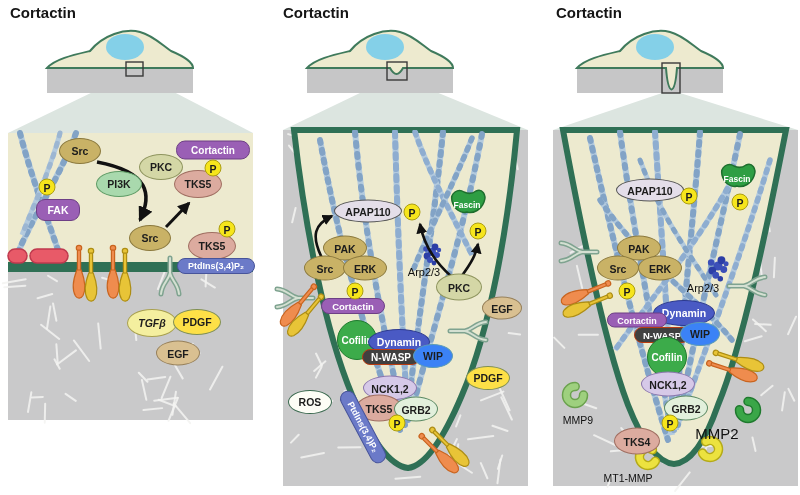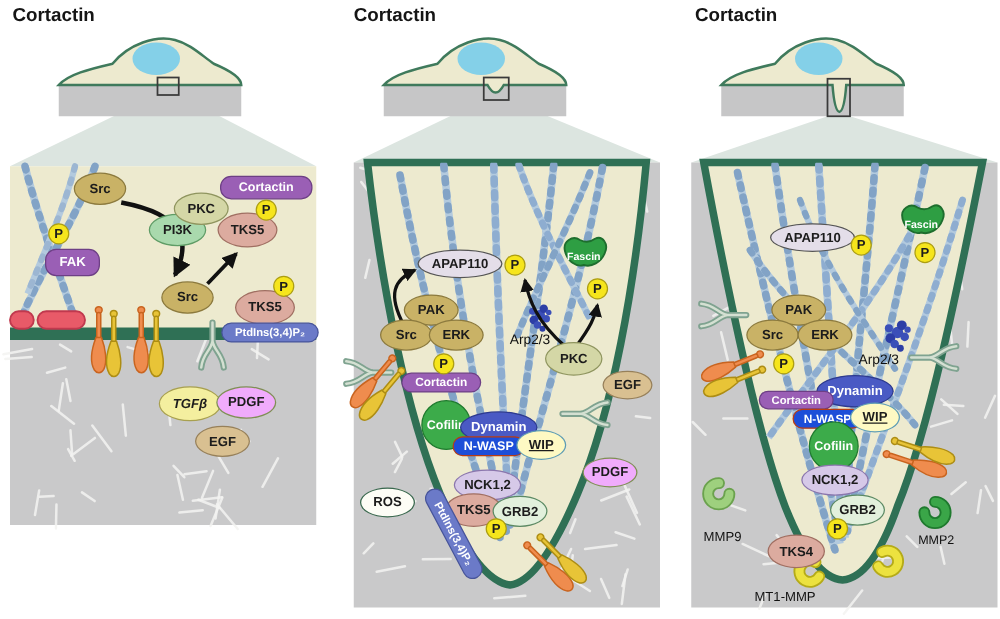--- a/index.html
+++ b/index.html
@@ -12,29 +12,29 @@
        font:bold 10.5px "Liberation Sans",sans-serif;color:#1c1c1c;z-index:3;}
   .ellipse{border-radius:50%;}
   .pill{border-radius:9px;}
   .tan{background:#c9b266;border:1.5px solid #8c7a3e;}
   .sage{background:#d4d7a6;border:1.5px solid #8f955f;}
   .mint{background:#a9d9ad;border:1.5px solid #5f9c66;}
   .rose{background:#dcab9f;border:1.5px solid #a06f62;}
   .purple{background:#9a5fb5;border:1.5px solid #6d3f85;color:#fff;}
   .blue{background:#4a5ac4;border:1.5px solid #2d3a8f;color:#fff;}
   .slateblue{background:#6b7ac8;border:1.5px solid #47549a;color:#fff;font-size:9px;}
-  .orangebx{background:#1d4ed8;border:1.5px solid #b93c12;color:#fff;}
-  .cyan{background:#fef9c3;border:1.5px solid #5d9cb5;text-decoration:underline;}
+  .orangebx{background:#404040;border:1.5px solid #b93c12;color:#fff;}
+  .cyan{background:#3b82f6;border:1.5px solid #5d9cb5;}
   .lav{background:#d6c9e8;border:1.5px solid #8b76ad;}
   .palegreen{background:#e2f0dc;border:1.5px solid #5c8a64;}
   .lgray{background:#e4dee9;border:1.5px solid #555;}
   .green{background:#3cab4a;border:1.5px solid #1f7a2e;color:#fff;}
   .whitebx{background:#fdfdf6;border:1.5px solid #39684e;}
   .lyellow{background:#f4ef9f;border:1.5px solid #a8a050;font-style:italic;}
-  .lolive{background:#f0abfc;border:1.5px solid #7f8f55;}
+  .lolive{background:#fde047;border:1.5px solid #7f8f55;}
   .tan2{background:#d9c091;border:1.5px solid #97805a;}
   .p-circle{width:17px;height:17px;border-radius:50%;background:#f6e51c;
             border:1.3px solid #ac9e12;font-size:10.5px;z-index:4;}
   .lab{position:absolute;transform:translate(-50%,-50%);font:11px "Liberation Sans",sans-serif;
        color:#111;z-index:3;white-space:nowrap;text-align:center;}
   .beanlab{position:absolute;transform:translate(-50%,-50%);font:bold 8.5px "Liberation Sans",sans-serif;
        color:#fff;z-index:3;}
 </style>
 </head>
 <body>
@@ -394,21 +394,21 @@
   </g>
 </svg>
 
 <div class="title" style="left:10px;top:4px">Cortactin</div>
 <div class="title" style="left:283px;top:4px">Cortactin</div>
 <div class="title" style="left:556px;top:4px">Cortactin</div>
 
 <div class="mol ellipse tan" style="left:80px;top:151px;width:42px;height:26px">Src</div>
 <div class="mol p-circle" style="left:47px;top:187px">P</div>
 <div class="mol pill purple" style="left:58px;top:210px;width:44px;height:22px">FAK</div>
-<div class="mol ellipse mint" style="left:142px;top:184px;width:46px;height:26px">PI3K</div>
+<div class="mol ellipse mint" style="left:119px;top:184px;width:46px;height:26px">PI3K</div>
 <div class="mol ellipse sage" style="left:161px;top:167px;width:44px;height:26px">PKC</div>
 <div class="mol pill purple" style="left:213px;top:150px;width:74px;height:19px;font-size:10px">Cortactin</div>
 <div class="mol ellipse rose" style="left:198px;top:184px;width:48px;height:28px">TKS5</div>
 <div class="mol p-circle" style="left:213px;top:168px">P</div>
 <div class="mol ellipse tan" style="left:150px;top:238px;width:42px;height:26px">Src</div>
 <div class="mol ellipse rose" style="left:212px;top:246px;width:48px;height:28px">TKS5</div>
 <div class="mol p-circle" style="left:227px;top:229px">P</div>
 <div class="mol pill slateblue" style="left:216px;top:266px;width:78px;height:16px">PtdIns(3,4)P₂</div>
 <div class="mol ellipse lyellow" style="left:152px;top:323px;width:50px;height:28px">TGFβ</div>
 <div class="mol ellipse lolive" style="left:197px;top:322px;width:48px;height:26px">PDGF</div>
@@ -449,17 +449,17 @@
 <div class="lab" style="left:703px;top:288px">Arp2/3</div>
 <div class="mol ellipse blue" style="left:684px;top:313px;width:62px;height:26px">Dynamin</div>
 <div class="mol pill purple" style="left:637px;top:320px;width:60px;height:15px;font-size:9px">Cortactin</div>
 <div class="mol pill orangebx" style="left:662px;top:335px;width:56px;height:16px;font-size:9.5px">N-WASP</div>
 <div class="mol ellipse cyan" style="left:700px;top:334px;width:40px;height:24px">WIP</div>
 <div class="mol ellipse green" style="left:667px;top:357px;width:40px;height:40px;font-size:10px">Cofilin</div>
 <div class="mol ellipse lav" style="left:668px;top:384px;width:54px;height:25px">NCK1,2</div>
 <div class="mol ellipse palegreen" style="left:686px;top:408px;width:44px;height:25px">GRB2</div>
 <div class="mol p-circle" style="left:670px;top:423px">P</div>
 <div class="mol ellipse rose" style="left:637px;top:441px;width:46px;height:27px">TKS4</div>
-<div class="lab" style="left:578px;top:430px;font-size:10.5px">MMP9</div>
-<div class="lab" style="left:749px;top:433px;font-size:10px">MMP2</div>
+<div class="lab" style="left:578px;top:420px;font-size:10.5px">MMP9</div>
+<div class="lab" style="left:717px;top:433px;font-size:15px">MMP2</div>
 <div class="lab" style="left:628px;top:478px;font-size:10.5px">MT1-MMP</div>
 
 </div>
 
 </body></html>

